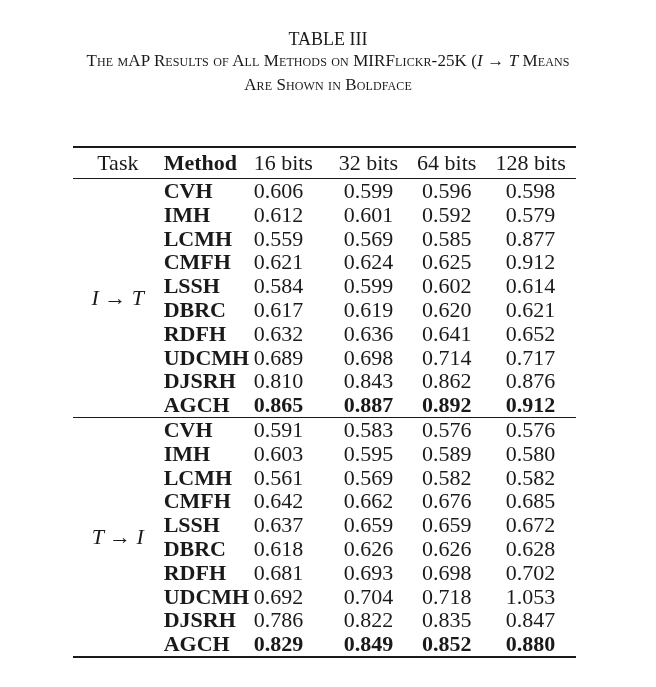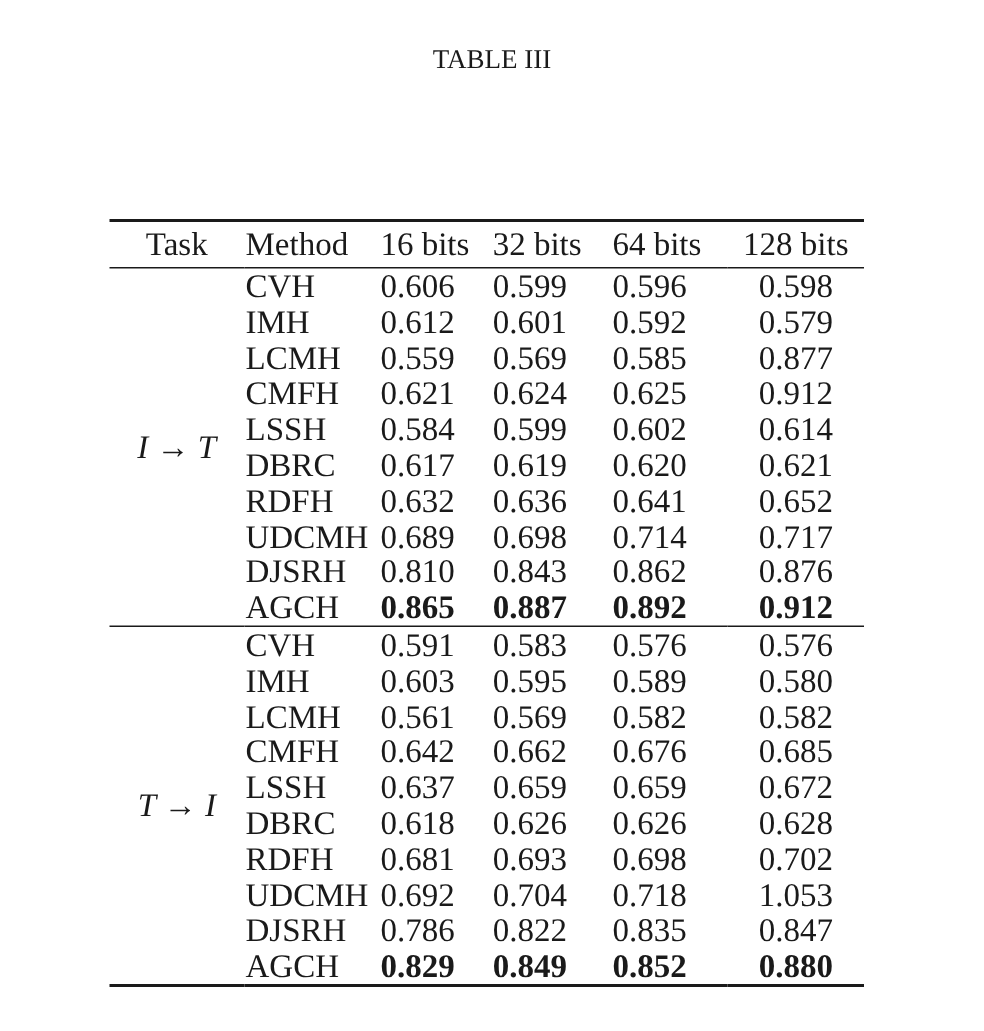--- a/index.html
+++ b/index.html
@@ -9,35 +9,37 @@
   .cap-title { font-size:18px; line-height:20px; }
   .cap-line { font-size:17px; line-height:23.5px; font-variant:small-caps; letter-spacing:0.1px; }
   .cap-line i { font-variant:normal; }
   table { position:absolute; left:73px; top:146px; width:503px; border-collapse:collapse;
           font-size:22px; }
   .topline { position:absolute; left:73px; top:146px; width:503px; height:2px; background:#1a1a1a; }
   th, td { padding:0; height:23.8px; line-height:23.8px; font-weight:normal; white-space:nowrap; }
   thead th { height:30px; line-height:30px; padding-top:2px; }
   thead tr { border-bottom:1.6px solid #1a1a1a; }
   .c-task { width:90px; text-align:center; }
-  .c-method { width:90px; text-align:left; padding-left:1px; }
+  .c-method { width:90px; text-align:left; padding-left:1px;font-weight:bold; }
   .c-v1 { width:75px; text-align:left; }
-  .c-v2 { width:80px; text-align:left; }
-  .c-v3 { width:77px; text-align:left;margin-top:45px; }
+  .c-v2 { width:80px; text-align:center; }
+  .c-v3 { width:77px; text-align:center;margin-top:45px; }
   .c-v4 { width:91px; text-align:center; }
   tbody.grp1 tr:last-child { border-bottom:1.6px solid #1a1a1a; }
   tbody.grp2 tr:last-child { border-bottom:2.5px solid #1a1a1a; }
   td.task { font-style:italic; vertical-align:middle; }
   .b { font-weight:bold; }
 </style>
 </head>
 <body>
 
 <div class="caption">
   <div class="cap-title">TABLE III</div>
+  <div class="cap-line"><span>The mAP Results of All Methods on MIRFlickr-25K (</span><i>I → T</i><span> Means</span></div>
+  <div class="cap-line">Are Shown in Boldface</div>
 </div>
 
 <div class="topline"></div>
 <table>
   <thead>
     <tr>
       <th class="c-task">Task</th>
       <th class="c-method">Method</th>
       <th class="c-v1">16 bits</th>
       <th class="c-v2">32 bits</th>

